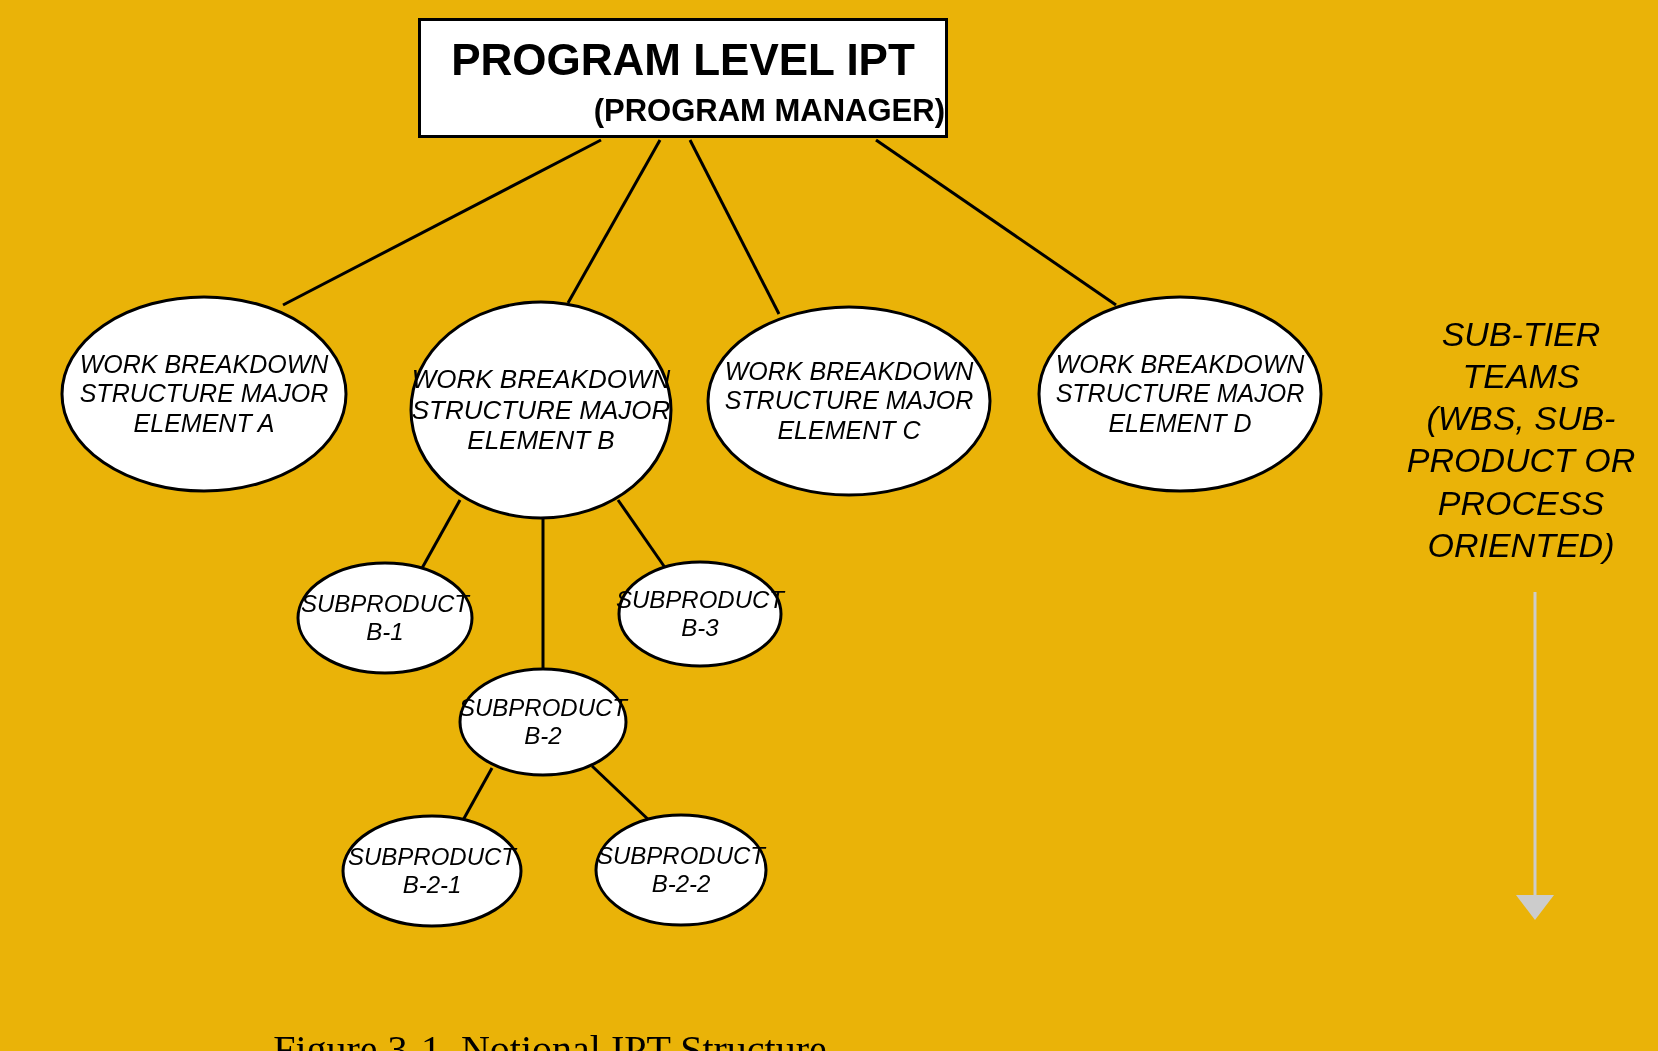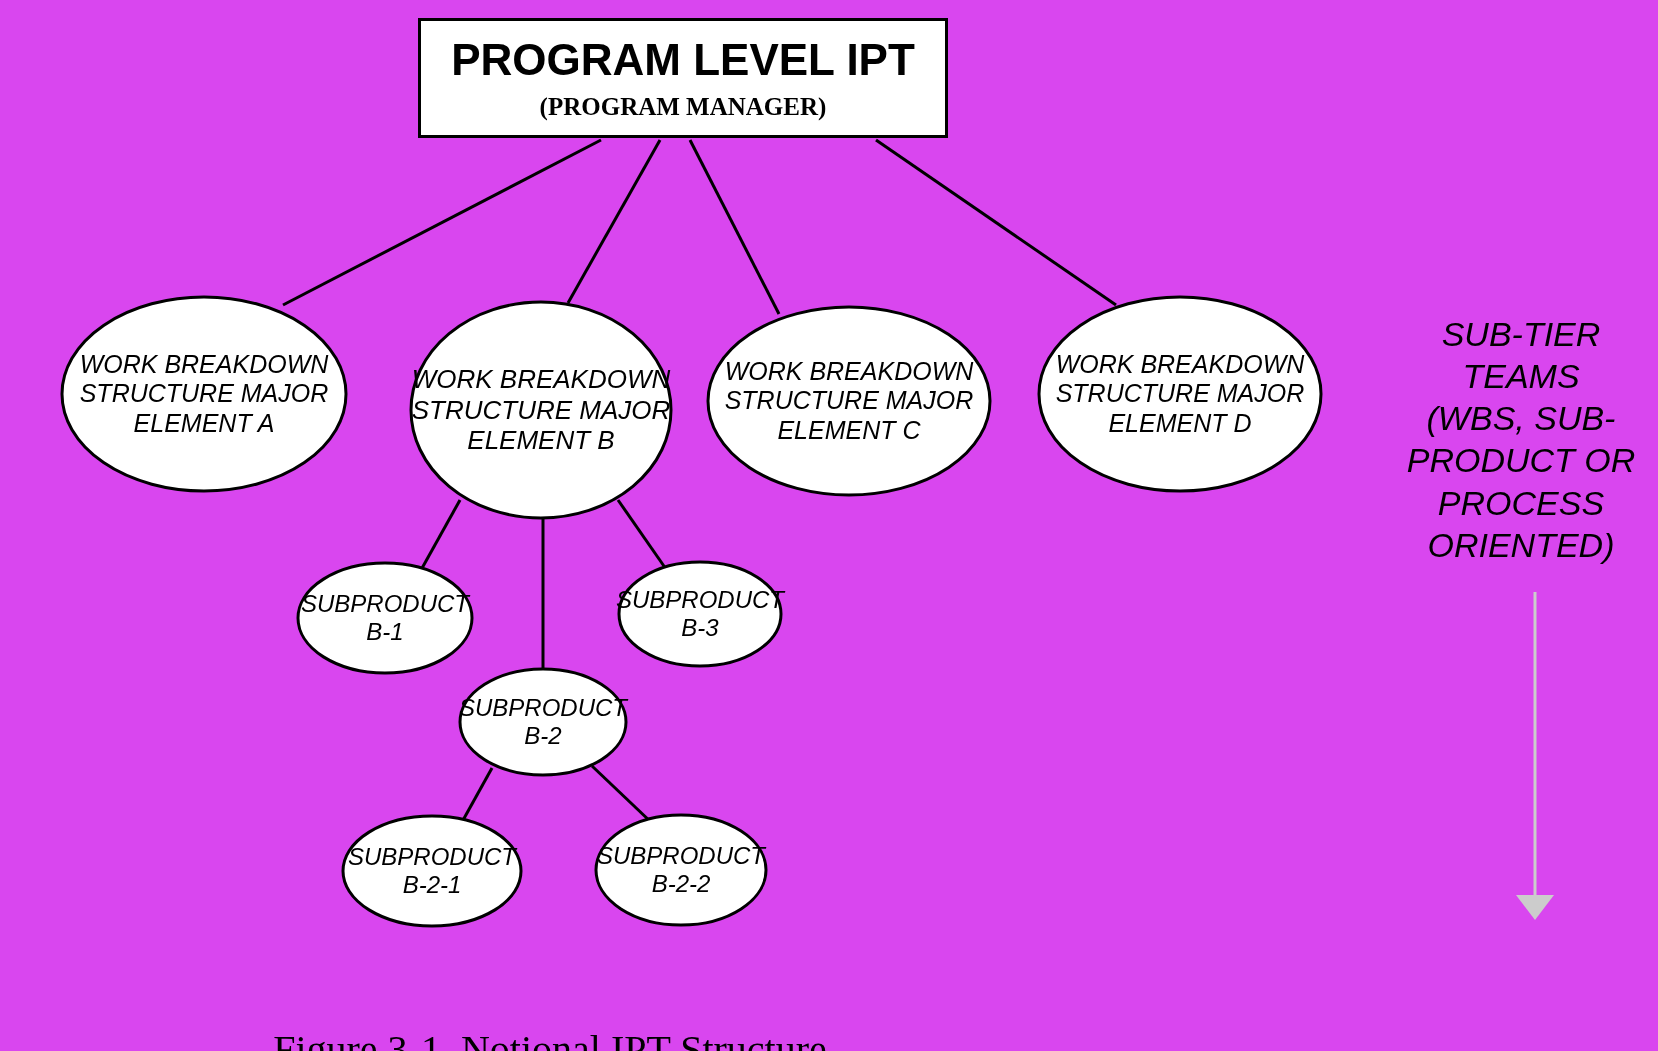--- a/index.html
+++ b/index.html
@@ -4,21 +4,21 @@
 <style>
   html, body {
     margin: 0;
     padding: 0;
     background: #ffffff;
   }
   #canvas {
     position: relative;
     width: 1658px;
     height: 1051px;
-    background: #d946ef;
+    background: #eab308;
     overflow: hidden;
     font-family: "Liberation Sans", sans-serif;
   }
   #diagram-svg {
     position: absolute;
     left: 0;
     top: 0;
     width: 1658px;
     height: 1051px;
   }
@@ -52,24 +52,24 @@
     font-size: 44px;
     letter-spacing: 0px;
     font-family: "Liberation Sans", sans-serif;
     color: #000000;
   }
   .root-sub {
     position: absolute;
     left: 0;
     top: 72px;
     width: 100%;
-    text-align: center;
+    text-align: right;
     font-weight: bold;
-    font-size: 25px;
-    font-family: Liberation Serif, serif;
+    font-size: 31px;
+    font-family: Liberation Sans, sans-serif;
     color: #000000;
   }
   .side-note {
     position: absolute;
     left: 1356px;
     top: 313px;
     width: 330px;
     text-align: center;
     font-style: italic;
     font-size: 34px;

